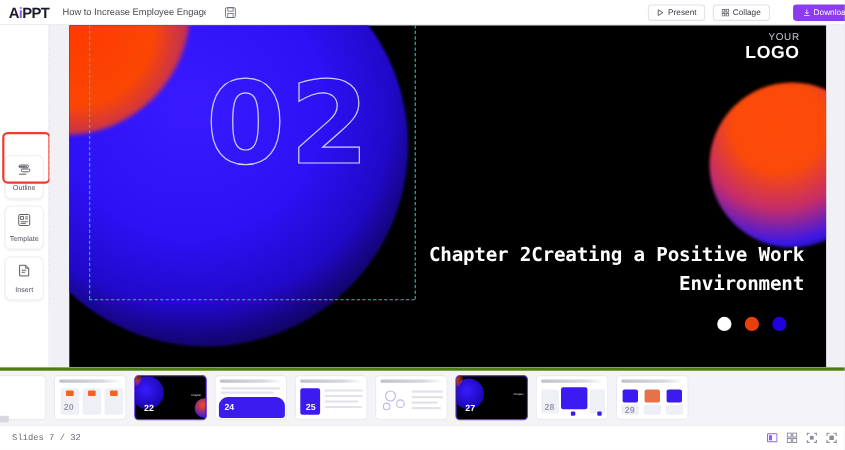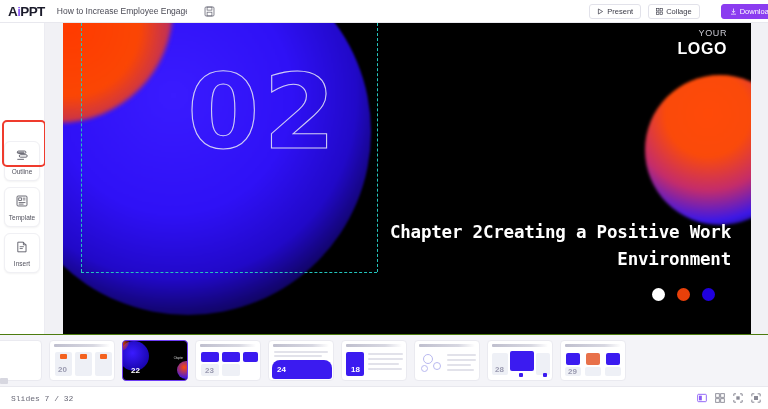--- a/index.html
+++ b/index.html
@@ -135,21 +135,21 @@
     border-left: 1px dashed #23c4bd;
   }
   .rail-guide {
     position: absolute; left: 45px; top: 23px; width: 0; height: 255px;
     border-left: 1px dashed #9fd8e8;
   }
 
   
   .thumbstrip {
     position: absolute; left: 0; top: 334px; width: 768px; height: 52px;
-    background: #f4f4f8; border-top: 1px solid #4d7c0f;
+    background: #f4f4f8; border-top: 3px solid #4d7c0f;
     display: flex; align-items: center; gap: 7px;
     padding-left: 6px; overflow: hidden;
   }
   .thumb {
     flex: 0 0 auto; width: 66px; height: 41px; border-radius: 4px;
     background: #fff; border: 1px solid #eaeaf0; position: relative;
     overflow: hidden; cursor: pointer;
   }
   .thumb.first { width: 52px; margin-left: -16px; }
   .thumb.sel { border: 1.5px solid #6d3cf5; }
@@ -316,59 +316,56 @@
 
 
     <div class="thumb dark sel">
       <div class="t-circ" style="left:-4px;top:0px;width:30px;height:30px;background:radial-gradient(circle at 45% 40%,#3a1bff,#1a06b0 70%,rgba(0,0,0,0))"></div>
       <div class="t-circ" style="left:-12px;top:-8px;width:18px;height:18px;background:radial-gradient(circle at 55% 55%,#ff4a08,rgba(0,0,0,0) 75%)"></div>
       <div class="t-circ" style="right:-8px;top:20px;width:18px;height:18px;background:radial-gradient(circle at 40% 35%,#ff4a08,#3a17e8 70%,rgba(0,0,0,0))"></div>
       <div class="t-num onblue" style="left:8px;top:25px">22</div>
       <div class="t-cap" style="right:4px;top:16px;color:#ddd">Chapter</div>
     </div>
 
-    <div class="thumb">
-      <div class="t-head"></div>
-      <div class="t-blue" style="left:5px;top:11px;width:18px;height:10px;border-radius:2px"></div>
-      <div class="t-blue" style="left:26px;top:11px;width:18px;height:10px;border-radius:2px"></div>
-      <div class="t-blue" style="left:47px;top:11px;width:15px;height:10px;border-radius:2px"></div>
-      <div class="t-box" style="left:5px;top:23px;width:18px;height:12px"></div>
-      <div class="t-box" style="left:26px;top:23px;width:18px;height:12px"></div>
-      <div class="t-num" style="left:9px;top:25px">23</div>
-    </div>
 
     <div class="thumb">
       <div class="t-head"></div>
       <div class="t-line" style="left:5px;top:10px;width:54px"></div>
       <div class="t-line" style="left:5px;top:14px;width:48px"></div>
       <div class="t-blue" style="left:3px;top:19px;width:60px;height:19px;border-radius:8px 8px 3px 3px"></div>
       <div class="t-num onblue" style="left:8px;top:24px">24</div>
     </div>
 
     <div class="thumb">
       <div class="t-head"></div>
       <div class="t-blue" style="left:4px;top:11px;width:18px;height:24px;border-radius:2px"></div>
       <div class="t-line" style="left:26px;top:12px;width:35px"></div>
       <div class="t-line" style="left:26px;top:17px;width:35px"></div>
       <div class="t-line" style="left:26px;top:22px;width:31px"></div>
       <div class="t-line" style="left:26px;top:27px;width:34px"></div>
-      <div class="t-num onblue" style="left:9px;top:24px">18</div>
+      <div class="t-num onblue" style="left:9px;top:24px">25</div>
     </div>
 
     <div class="thumb">
       <div class="t-head"></div>
       <div class="t-circ" style="left:8px;top:13px;width:10px;height:10px;border:1.2px solid #b9b9f0"></div>
       <div class="t-circ" style="left:18px;top:21px;width:8px;height:8px;border:1.2px solid #b9b9f0"></div>
       <div class="t-circ" style="left:6px;top:24px;width:7px;height:7px;border:1.2px solid #b9b9f0"></div>
       <div class="t-line" style="left:32px;top:13px;width:29px"></div>
       <div class="t-line" style="left:32px;top:18px;width:29px"></div>
       <div class="t-line" style="left:32px;top:23px;width:24px"></div>
       <div class="t-line" style="left:32px;top:28px;width:27px"></div>
     </div>
 
+    <div class="thumb dark sel">
+      <div class="t-circ" style="left:-3px;top:2px;width:28px;height:28px;background:radial-gradient(circle at 45% 40%,#3a1bff,#1a06b0 70%,rgba(0,0,0,0))"></div>
+      <div class="t-circ" style="left:-10px;top:-6px;width:16px;height:16px;background:radial-gradient(circle at 55% 55%,#ff4a08,rgba(0,0,0,0) 75%)"></div>
+      <div class="t-num onblue" style="left:8px;top:25px">27</div>
+      <div class="t-cap" style="right:3px;top:15px;color:#ddd">Chapter</div>
+    </div>
 
     <div class="thumb">
       <div class="t-head"></div>
       <div class="t-box" style="left:4px;top:12px;width:16px;height:22px"></div>
       <div class="t-blue" style="left:22px;top:10px;width:24px;height:20px;border-radius:2px"></div>
       <div class="t-box" style="left:48px;top:12px;width:14px;height:22px"></div>
       <div class="t-num" style="left:7px;top:24px">28</div>
       <div class="t-blue" style="left:31px;top:32px;width:4px;height:4px;border-radius:1px"></div>
       <div class="t-blue" style="left:55px;top:32px;width:4px;height:4px;border-radius:1px"></div>
     </div>

